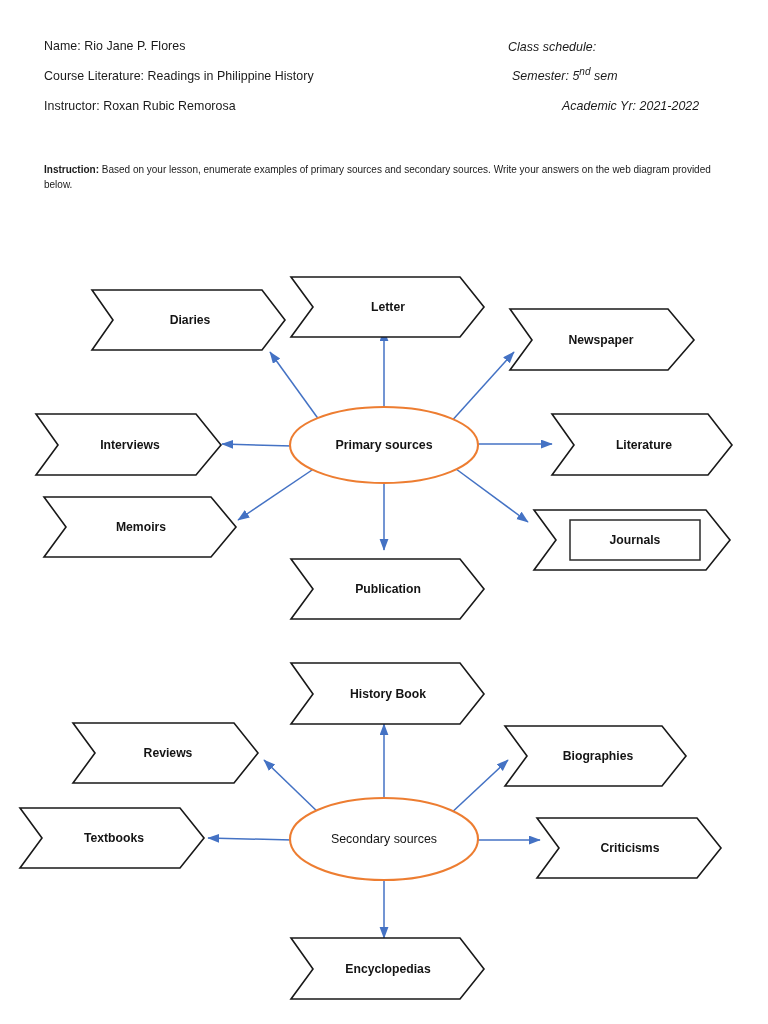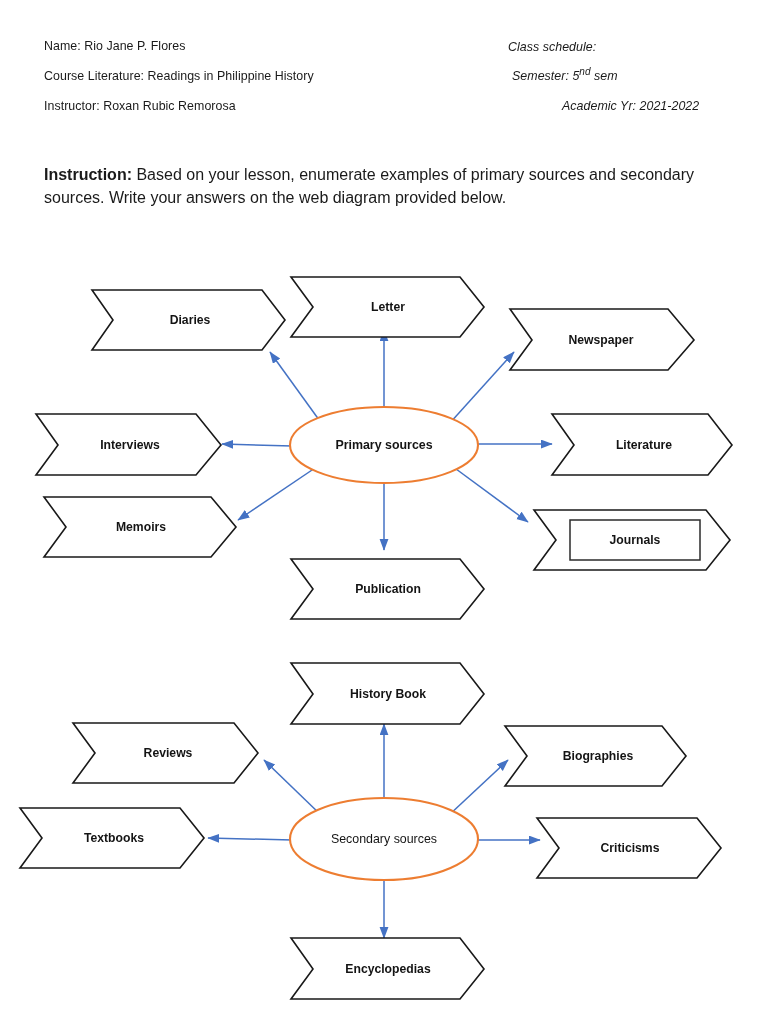--- a/index.html
+++ b/index.html
@@ -46,21 +46,21 @@
     font-size: 10px;
     vertical-align: super;
     line-height: 0;
   }
 
   .instruction {
     position: absolute;
     left: 44px;
     top: 163px;
     width: 686px;
-    font-size: 16px;
+    font-size: 10px;
     line-height: 1.46;
   }
   .instruction b { font-weight: bold; }
 
   
   .diagram {
     position: absolute;
     left: 0;
     width: 768px;
   }

